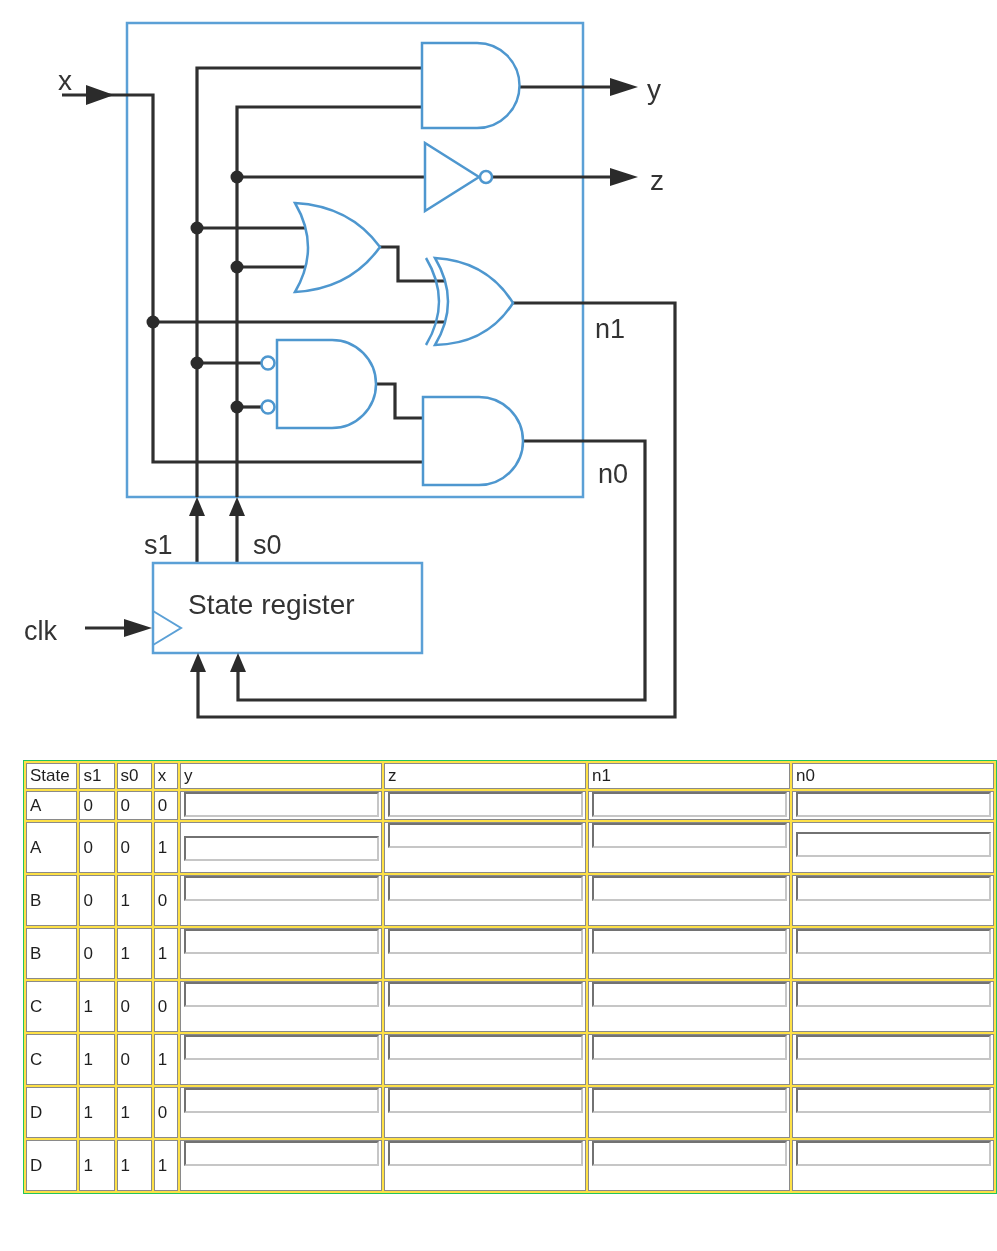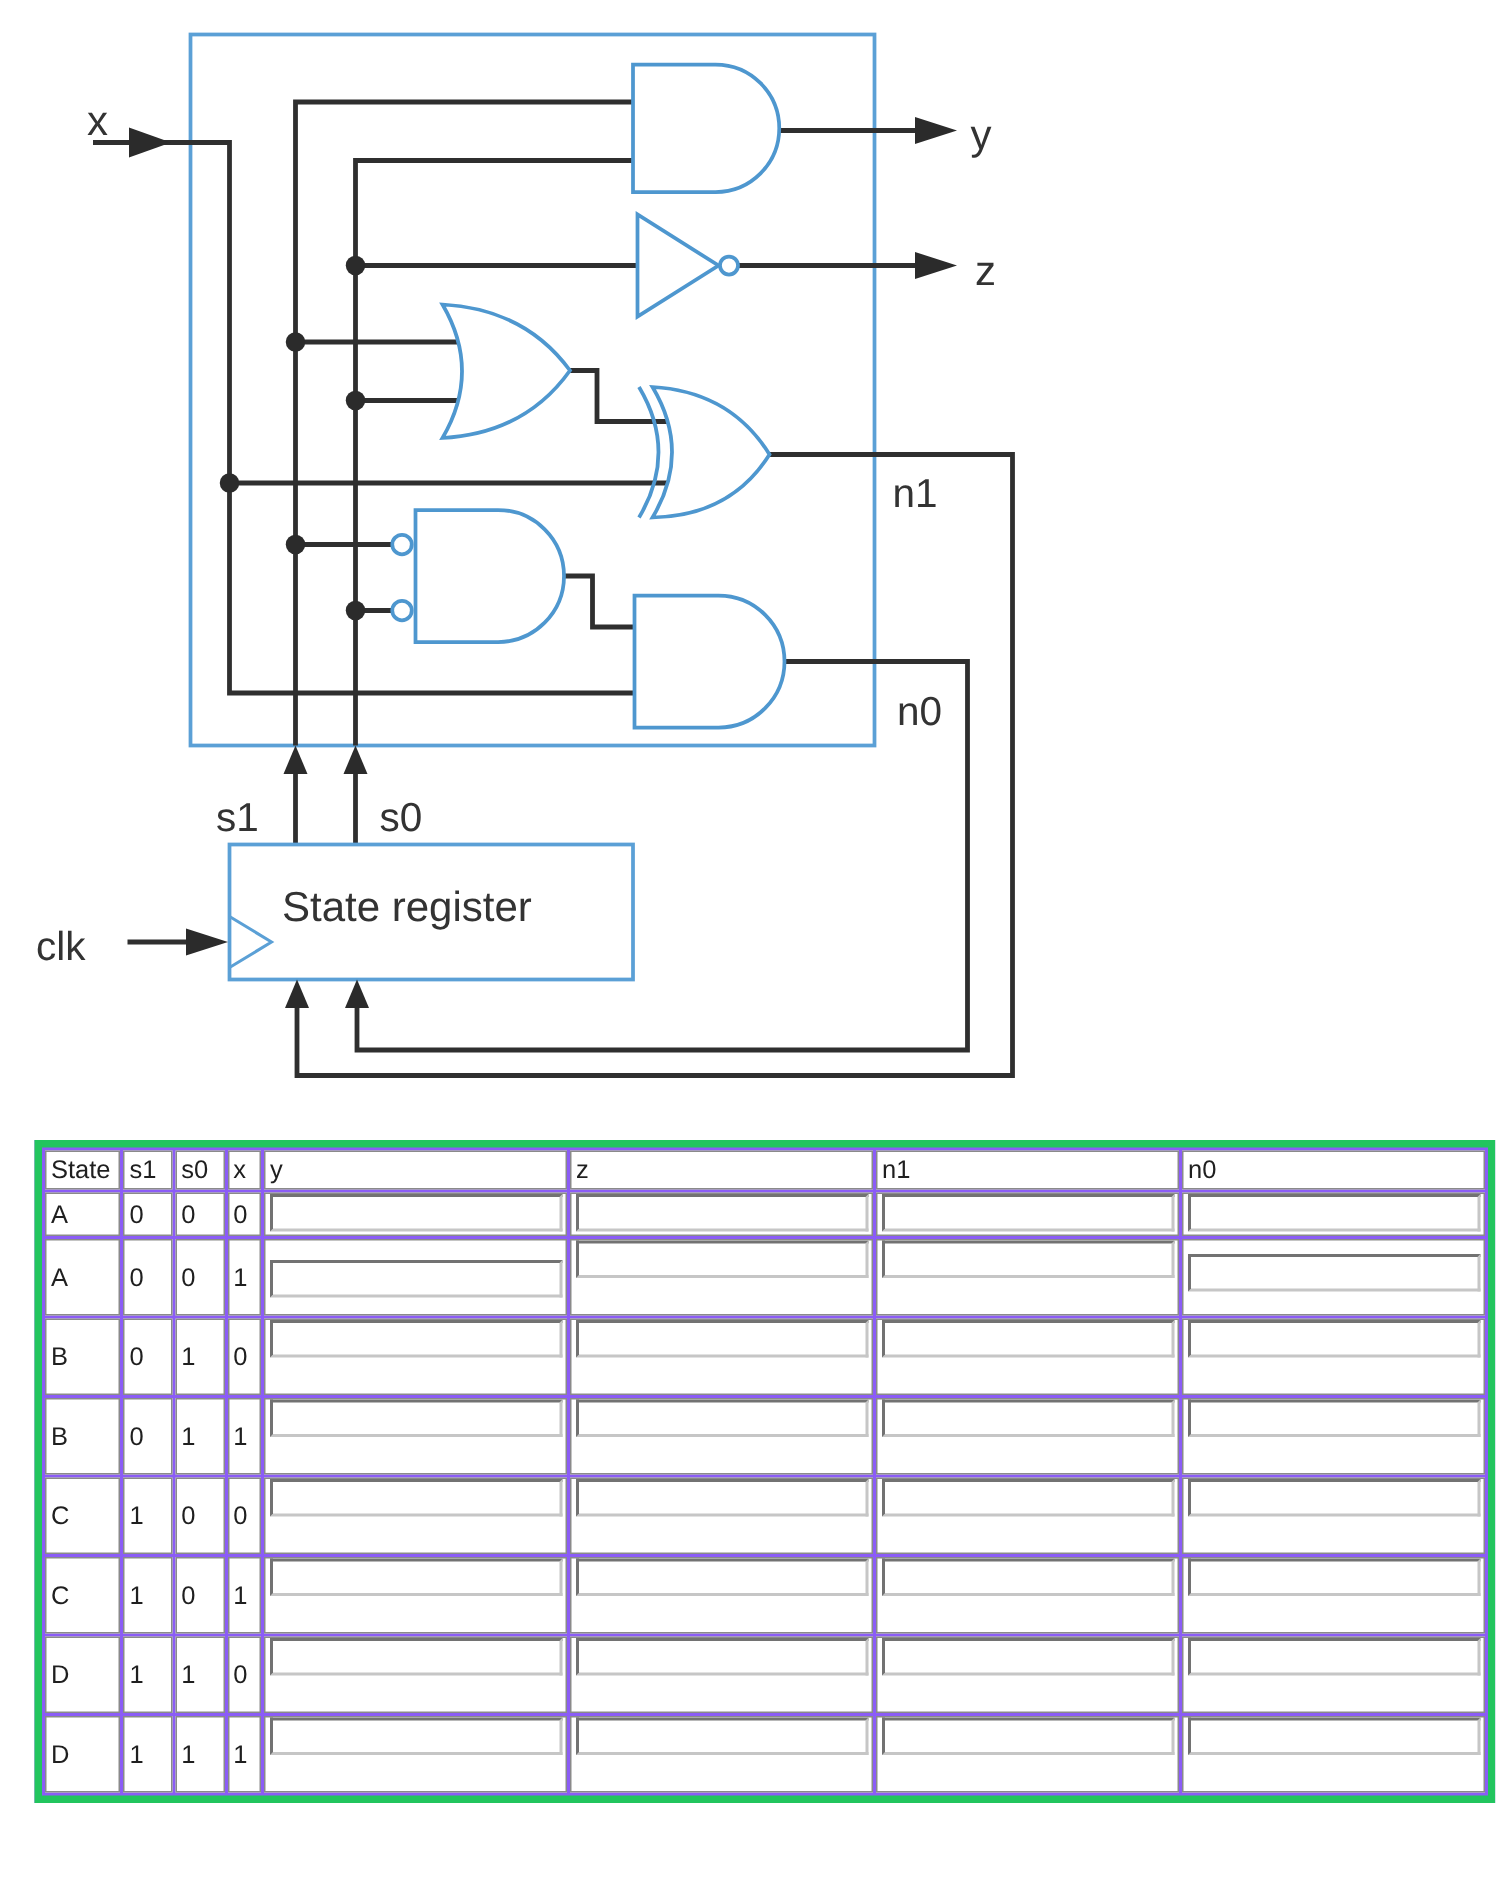--- a/index.html
+++ b/index.html
@@ -1,21 +1,21 @@
 <!DOCTYPE html>
 <html><head>
 <meta charset="utf-8">
 <style>
   html,body{margin:0;padding:0;background:#ffffff;font-family:"Liberation Sans",sans-serif;}
   .page{width:997px;height:1251px;position:relative;background:#fff;overflow:hidden;}
   svg{display:block;}
   svg text{font-family:"Liberation Sans",sans-serif;fill:#333333;}
 
   
-  table.tt{border-collapse:separate;border-spacing:2px;border:5px solid #22c55e;margin:20px 0 0 23px;background:#8b5cf6;}
+  table.tt{border-collapse:separate;border-spacing:2px;border:1px solid #22c55e;margin:20px 0 0 23px;background:#fde047;}
   table.tt th, table.tt td{border:1px solid #8a8a8a;font-size:17px;font-weight:normal;
     text-align:left;color:#1f1f1f;padding:0 2px 0 3px;background:#fff;}
   th.c-state{width:49px;} th.c-s{width:38px;} th.c-x{width:25px;} th.c-big{width:195px;}
   tr.hdr th{height:24px;}
   tr.r-first td{height:27px;}
   tr.r-tall td{height:49px;}
   td.inp{vertical-align:top;padding:1px 2px;}
   td.val{vertical-align:middle;}
   input.ans{display:block;width:187px;height:21px;border:2px inset #c6c6c6;background:#fff;
     font-family:"Liberation Sans",sans-serif;font-size:15px;margin:0;padding:0 2px;}

